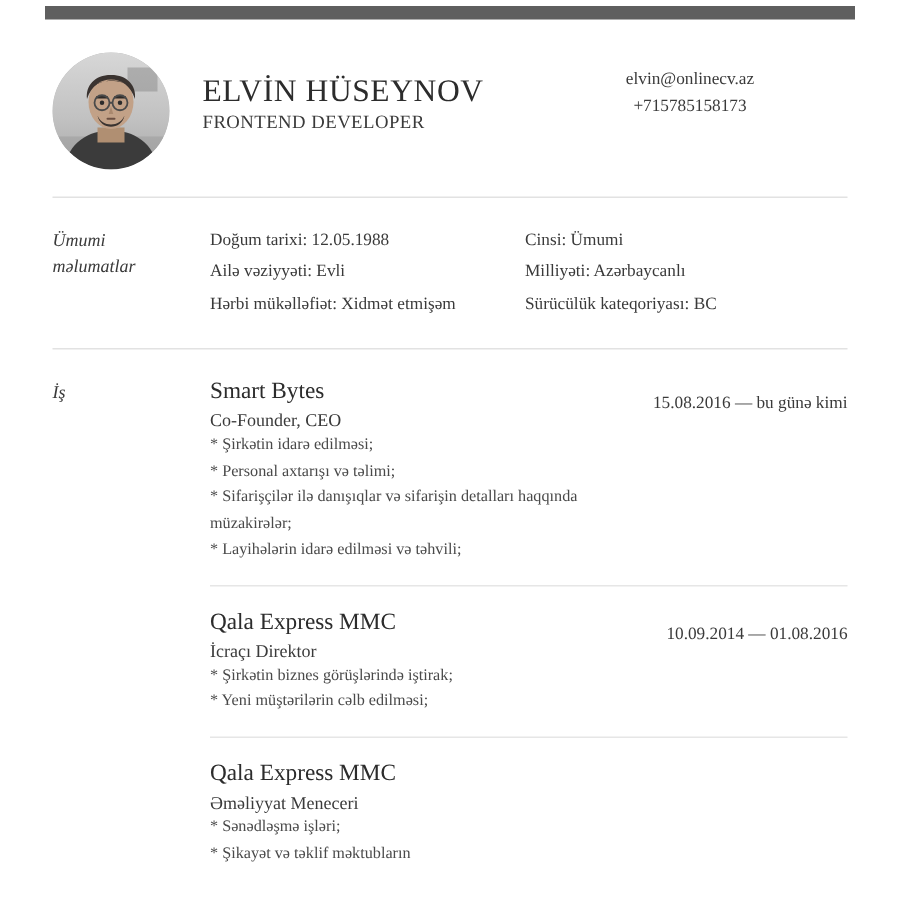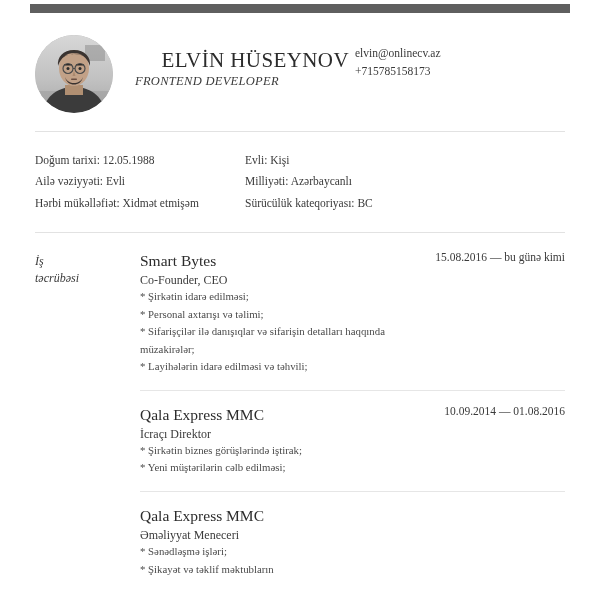--- a/index.html
+++ b/index.html
@@ -56,42 +56,41 @@
     margin-left: 22px;
     padding-top: 14px;
     flex: 1 1 auto;
   }
   .name {
     font-size: 21px;
     letter-spacing: 0.4px;
     color: #2c2c2c;
     line-height: 1.05;
     white-space: nowrap;
-    text-align: right;
   }
   .job-title {
-    font-style: italic;
     font-size: 12.5px;
     letter-spacing: 0.3px;
     color: #3a3a3a;
     margin-top: 3px;
     white-space: nowrap;
   }
 
   .contact {
     flex: 0 0 auto;
     padding-top: 10px;
     margin-left: 6px;
     width: 210px;
   }
   .contact div {
     font-size: 11.5px;
     line-height: 1.55;
     color: #3a3a3a;
     white-space: nowrap;
+    text-align: center;
   }
 
   
   .rule-full {
     height: 1px;
     background: #e2e2e2;
     margin: 18px 35px 0 35px;
   }
   .rule-inner {
     height: 1px;
@@ -128,21 +127,21 @@
     line-height: 1.85;
     color: #3a3a3a;
     white-space: nowrap;
   }
   .ginfo-col.left  { flex: 0 0 210px; }
   .ginfo-col.right { flex: 1 1 auto; }
 
   
   .job-head {
     display: flex;
-    align-items: flex-start;
+    align-items: center;
     justify-content: space-between;
   }
   .job-left { min-width: 0; }
   .company {
     font-size: 15.5px;
     color: #2c2c2c;
     line-height: 1.25;
     white-space: nowrap;
   }
   .role {
@@ -231,43 +230,46 @@
       <div>elvin@onlinecv.az</div>
       <div>+715785158173</div>
     </div>
 
   </div>
 
   <div class="rule-full"></div>
 
   <div class="spacer-18"></div>
   <div class="section">
+    <div class="sec-label">
+      <div>Ümumi</div>
+      <div>məlumatlar</div>
+    </div>
     <div class="sec-body">
       <div class="ginfo">
         <div class="ginfo-col left">
           <div>Doğum tarixi: 12.05.1988</div>
           <div>Ailə vəziyyəti: Evli</div>
           <div>Hərbi mükəlləfiət: Xidmət etmişəm</div>
         </div>
         <div class="ginfo-col right">
-          <div>Evli: Kişi</div>
+          <div>Cinsi: Ümumi</div>
           <div>Milliyəti: Azərbaycanlı</div>
           <div>Sürücülük kateqoriyası: BC</div>
         </div>
       </div>
     </div>
   </div>
 
   <div class="rule-full"></div>
 
   <div class="spacer-18"></div>
   <div class="section">
     <div class="sec-label">
       <div>İş</div>
-      <div>təcrübəsi</div>
     </div>
 
     <div class="sec-body">
 
       <div>
         <div class="job-head">
           <div class="job-left">
             <div class="company">Smart Bytes</div>
             <div class="role">Co-Founder, CEO</div>
           </div>

